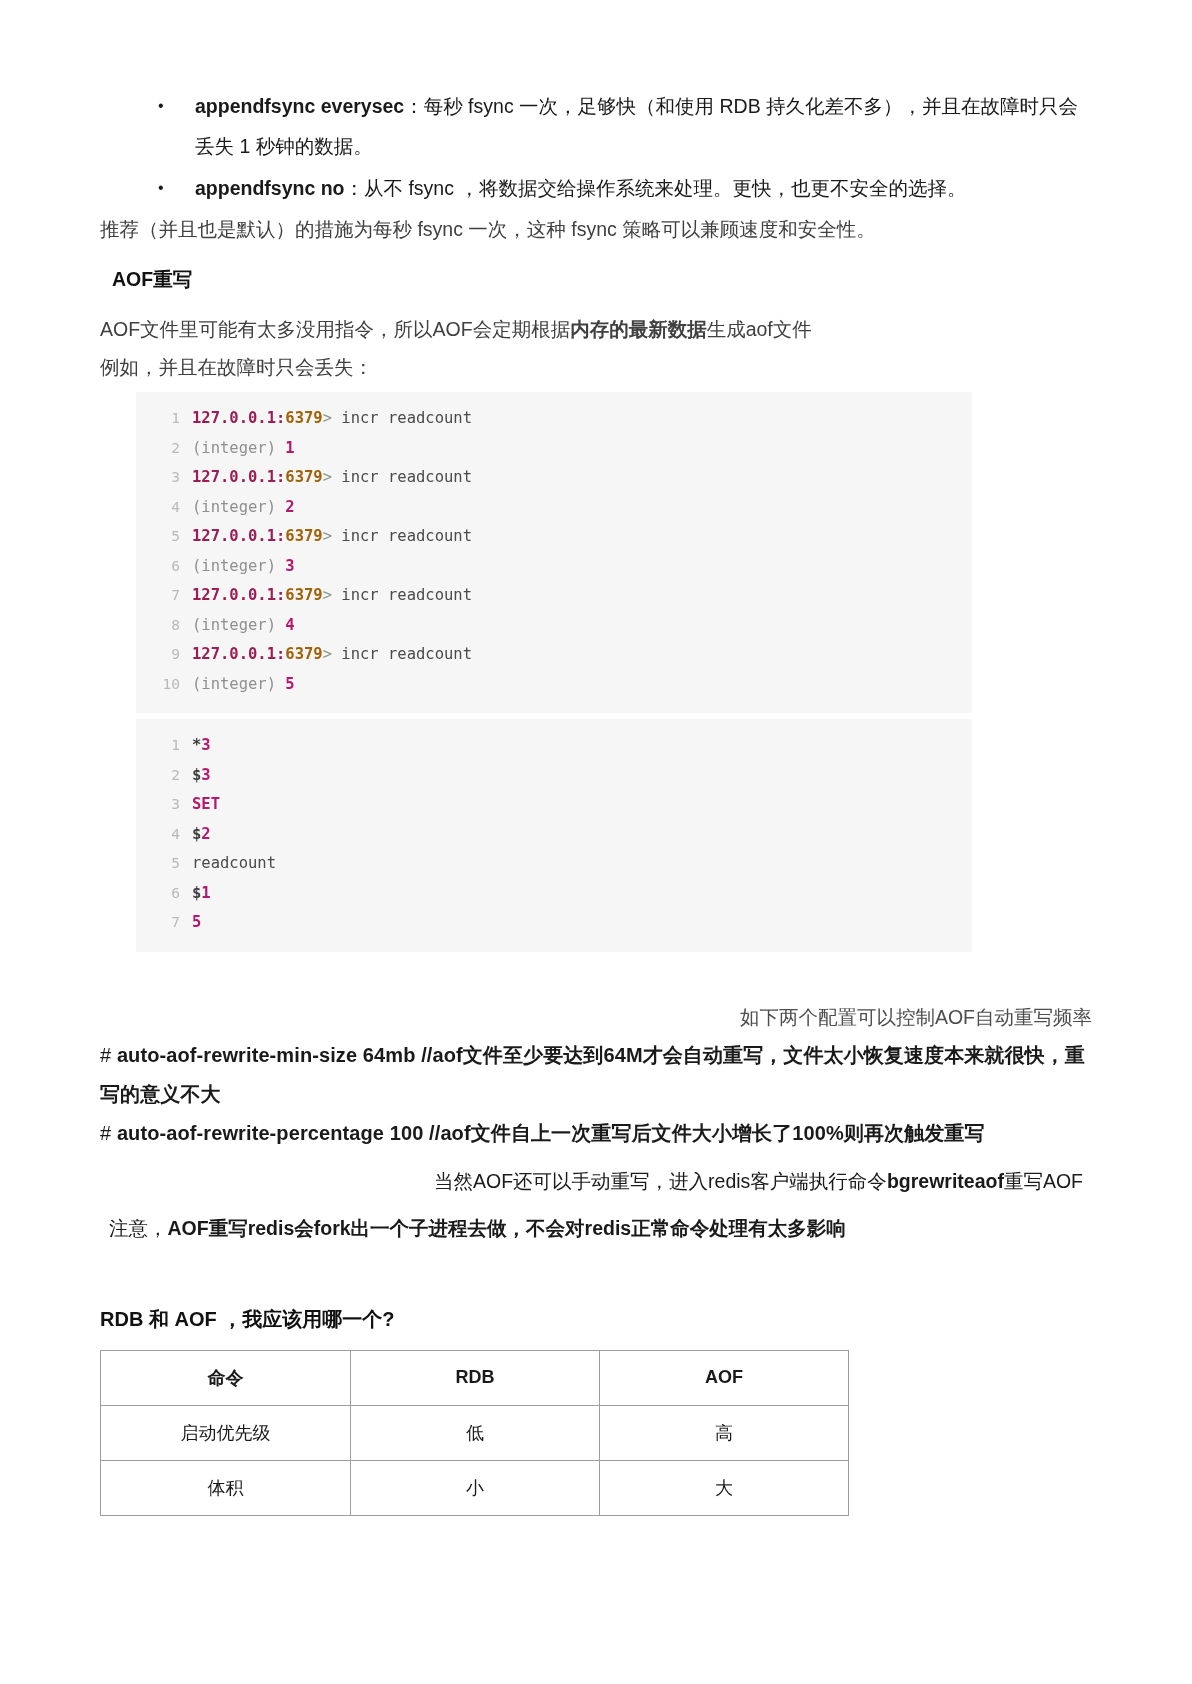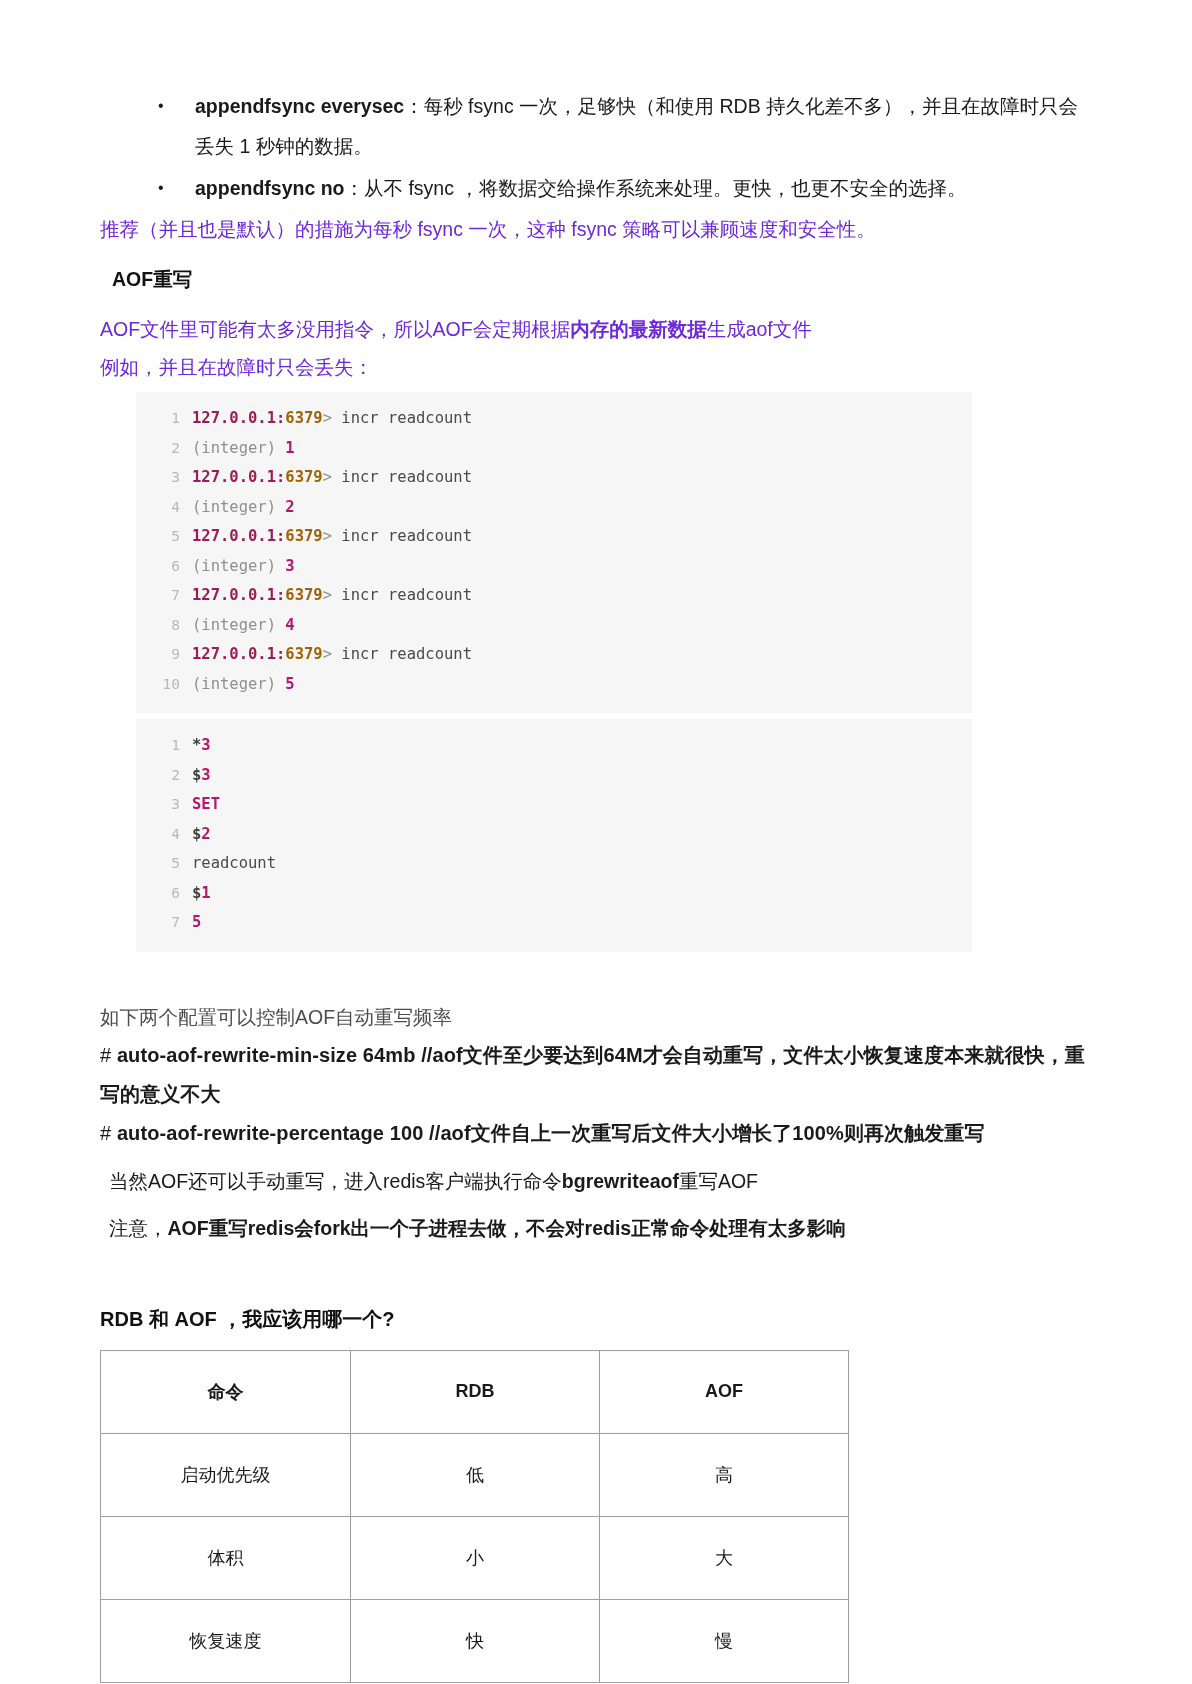--- a/index.html
+++ b/index.html
@@ -45,25 +45,26 @@
     color: #1a1a1a;
   }
   .bullet-item b {
     font-weight: bold;
   }
 
   
   .para {
     font-size: 19.5px;
     line-height: 38px;
-    color: #6d28d9;
+    color: #404040;
     margin: 0;
   }
   .para-gray {
     color: #4d4d4d;
+    text-align: right;
   }
   .para b { font-weight: bold; }
 
   .h-bold {
     font-size: 19.5px;
     line-height: 38px;
     font-weight: bold;
     color: #111111;
     margin: 12px;
   }
@@ -140,21 +141,21 @@
     table-layout: fixed;
   }
   table.cmp td, table.cmp th {
     border: 1px solid #9e9e9e;
     height: 48px;
     text-align: center;
     vertical-align: middle;
     font-size: 18px;
     color: #1a1a1a;
     font-weight: normal;
-    padding: 17px 6px;
+    padding: 3px 6px;
   }
   table.cmp th {
     font-weight: bold;
   }
   table.cmp col.c1 { width: 250px; }
   table.cmp col.c2 { width: 249px; }
   table.cmp col.c3 { width: 249px; }
 </style>
 </head>
 <body>
@@ -237,21 +238,16 @@
       <tr>
         <td>启动优先级</td>
         <td>低</td>
         <td>高</td>
       </tr>
       <tr>
         <td>体积</td>
         <td>小</td>
         <td>大</td>
       </tr>
-      <tr>
-        <td>恢复速度</td>
-        <td>快</td>
-        <td>慢</td>
-      </tr>
     </tbody>
   </table>
 
 </div>
 
 </body></html>

